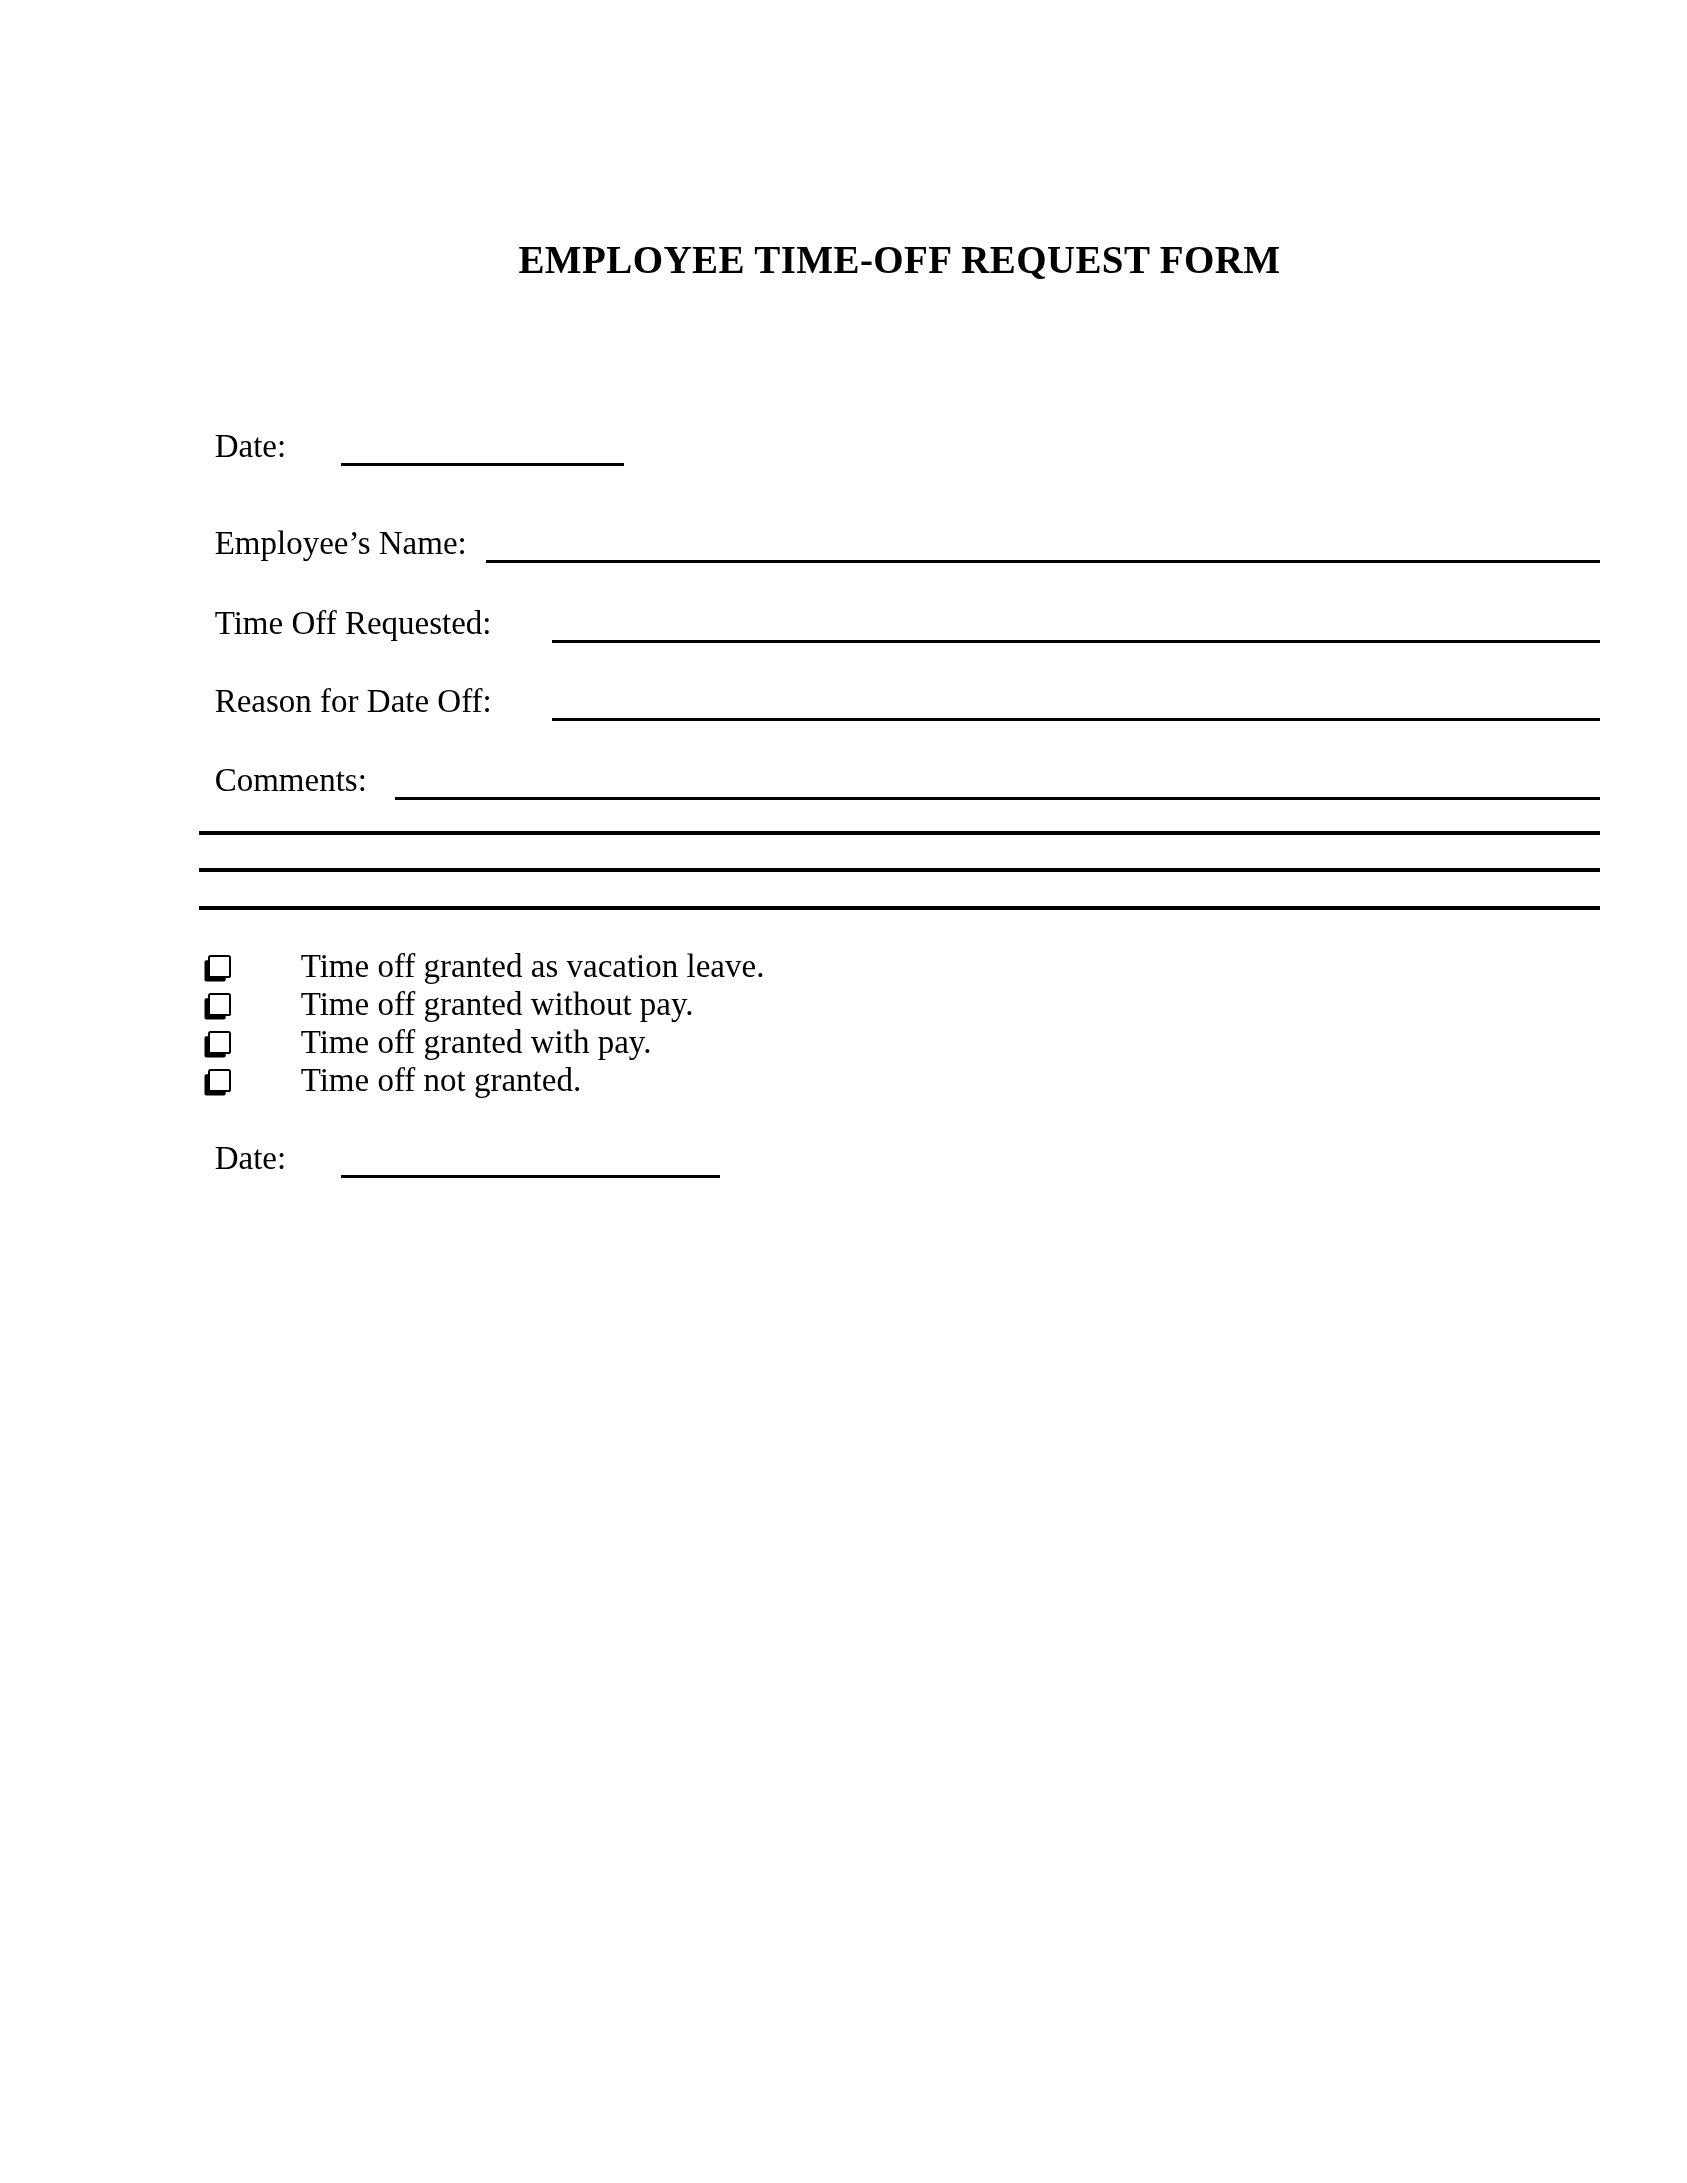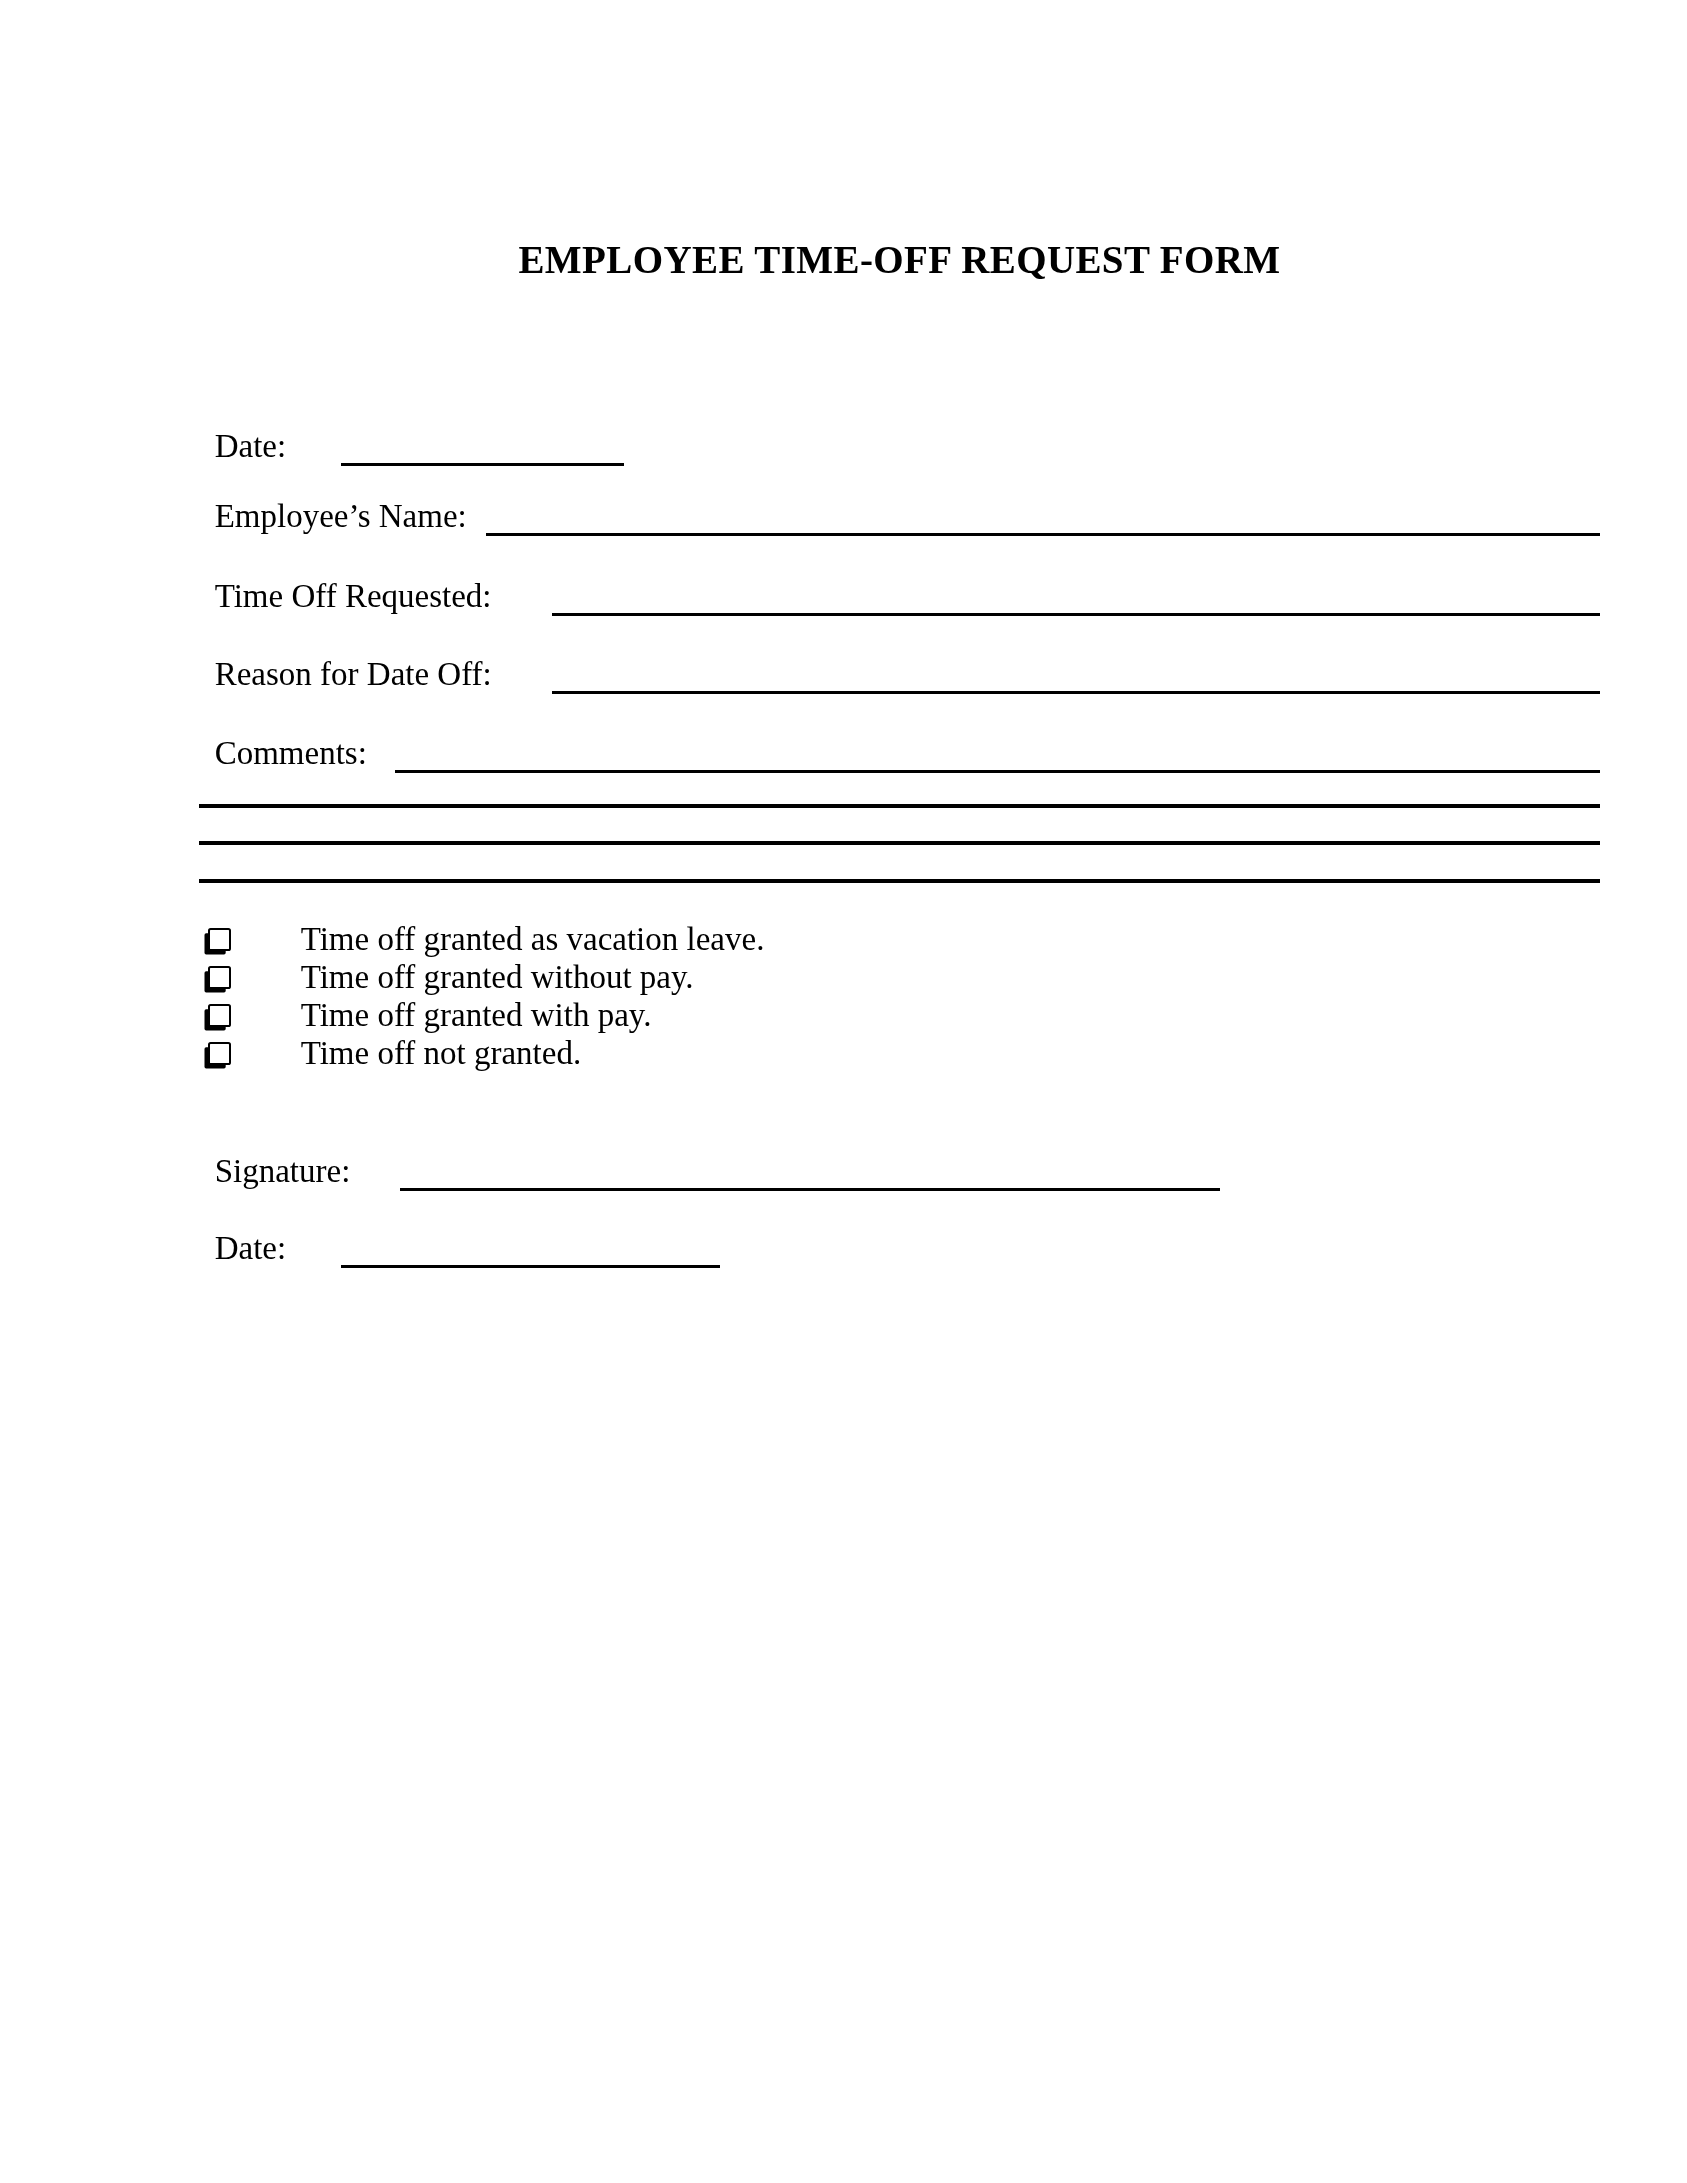--- a/index.html
+++ b/index.html
@@ -35,21 +35,21 @@
   .fline {
     position: absolute;
     bottom: -1.7px;
     height: 0;
     border-bottom: 3.5px solid #000;
   }
   .fline--full { left: 0; right: 0; border-bottom-width: 4.4px; }
 
   .frow--date       { margin-top: 147px; }
   .frow--date .fline       { left: 142px; width: 283px; }
-  .frow--name       { margin-top: 35px; }
+  .frow--name       { margin-top: 62px; }
   .frow--name .fline       { left: 287px; right: 0; }
   .frow--timeoff    { margin-top: 45px; }
   .frow--timeoff .fline    { left: 353px; right: 0; }
   .frow--reason     { margin-top: 43px; }
   .frow--reason .fline     { left: 353px; right: 0; }
   .frow--comments   { margin-top: 44px; }
   .frow--comments .fline   { left: 196px; right: 0; }
   .frow--blank1     { margin-top: 0; }
   .frow--blank2     { margin-top: 2.6px; }
   .frow--blank3     { margin-top: 2.6px; }
@@ -129,24 +129,20 @@
     <div class="check-row">
       <span class="checkbox-glyph"></span>
       <span class="check-label">Time off granted with pay.</span>
     </div>
     <div class="check-row">
       <span class="checkbox-glyph"></span>
       <span class="check-label">Time off not granted.</span>
     </div>
   </div>
 
-  <div class="frow frow--sig">
-    <span class="flabel">Signature:</span>
-    <span class="fline"></span>
-  </div>
 
   <div class="frow frow--date2">
     <span class="flabel">Date:</span>
     <span class="fline"></span>
   </div>
 
 </div>
 
 
 </body></html>

